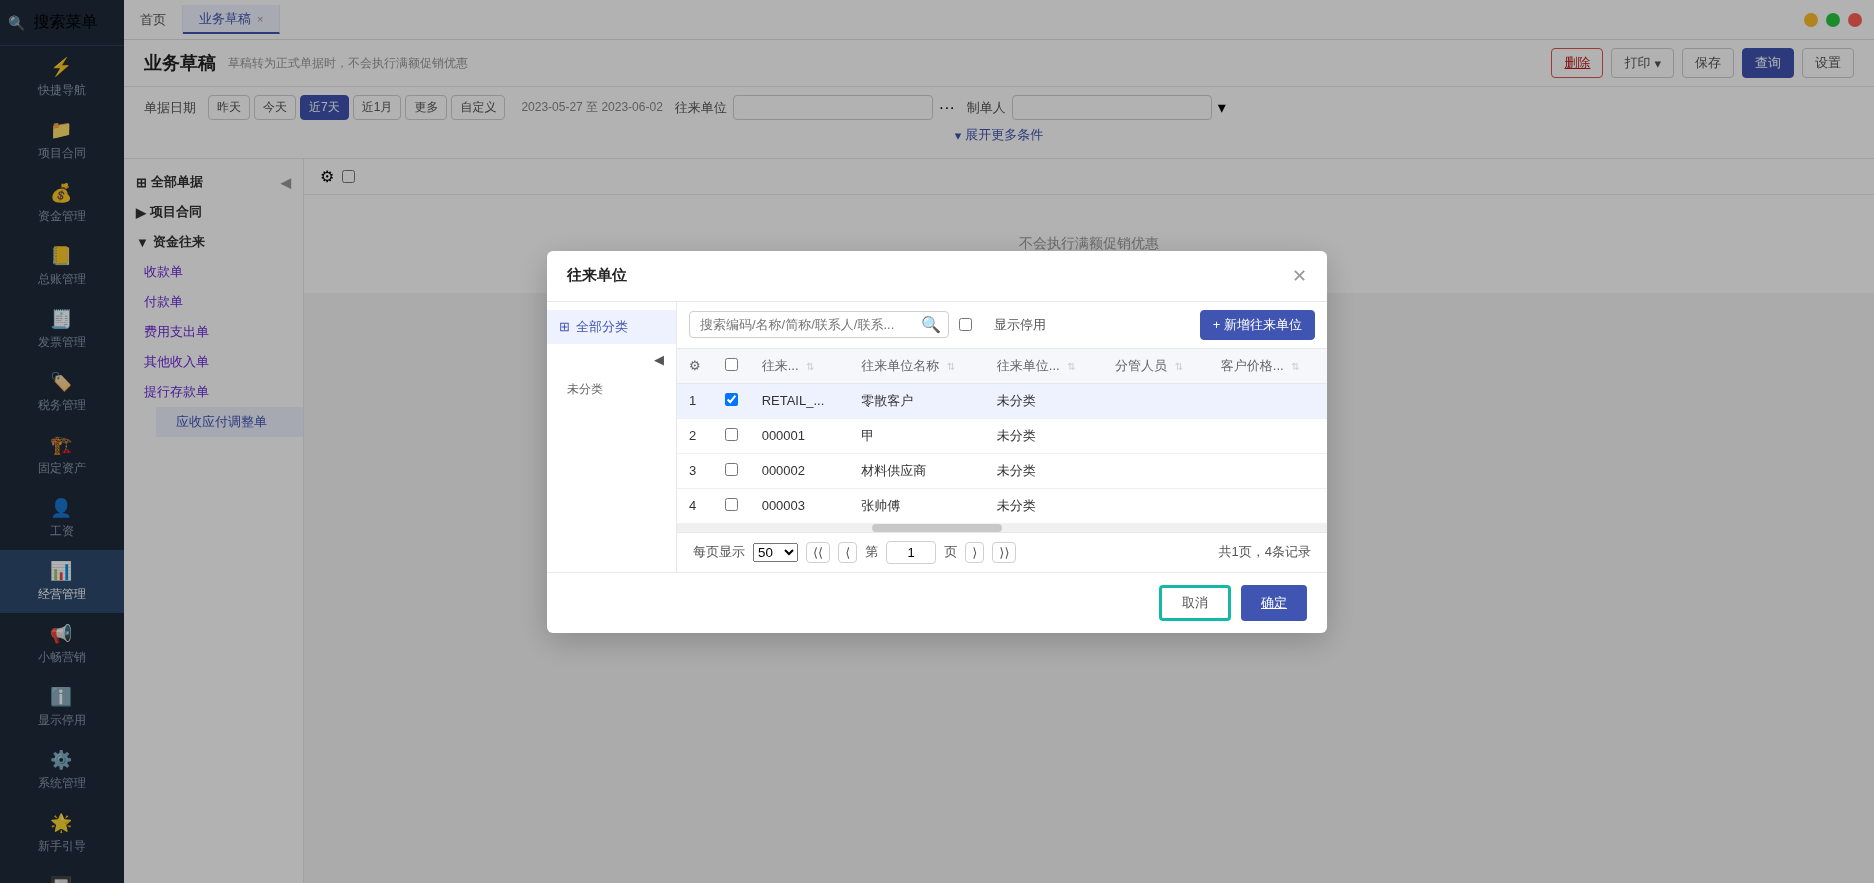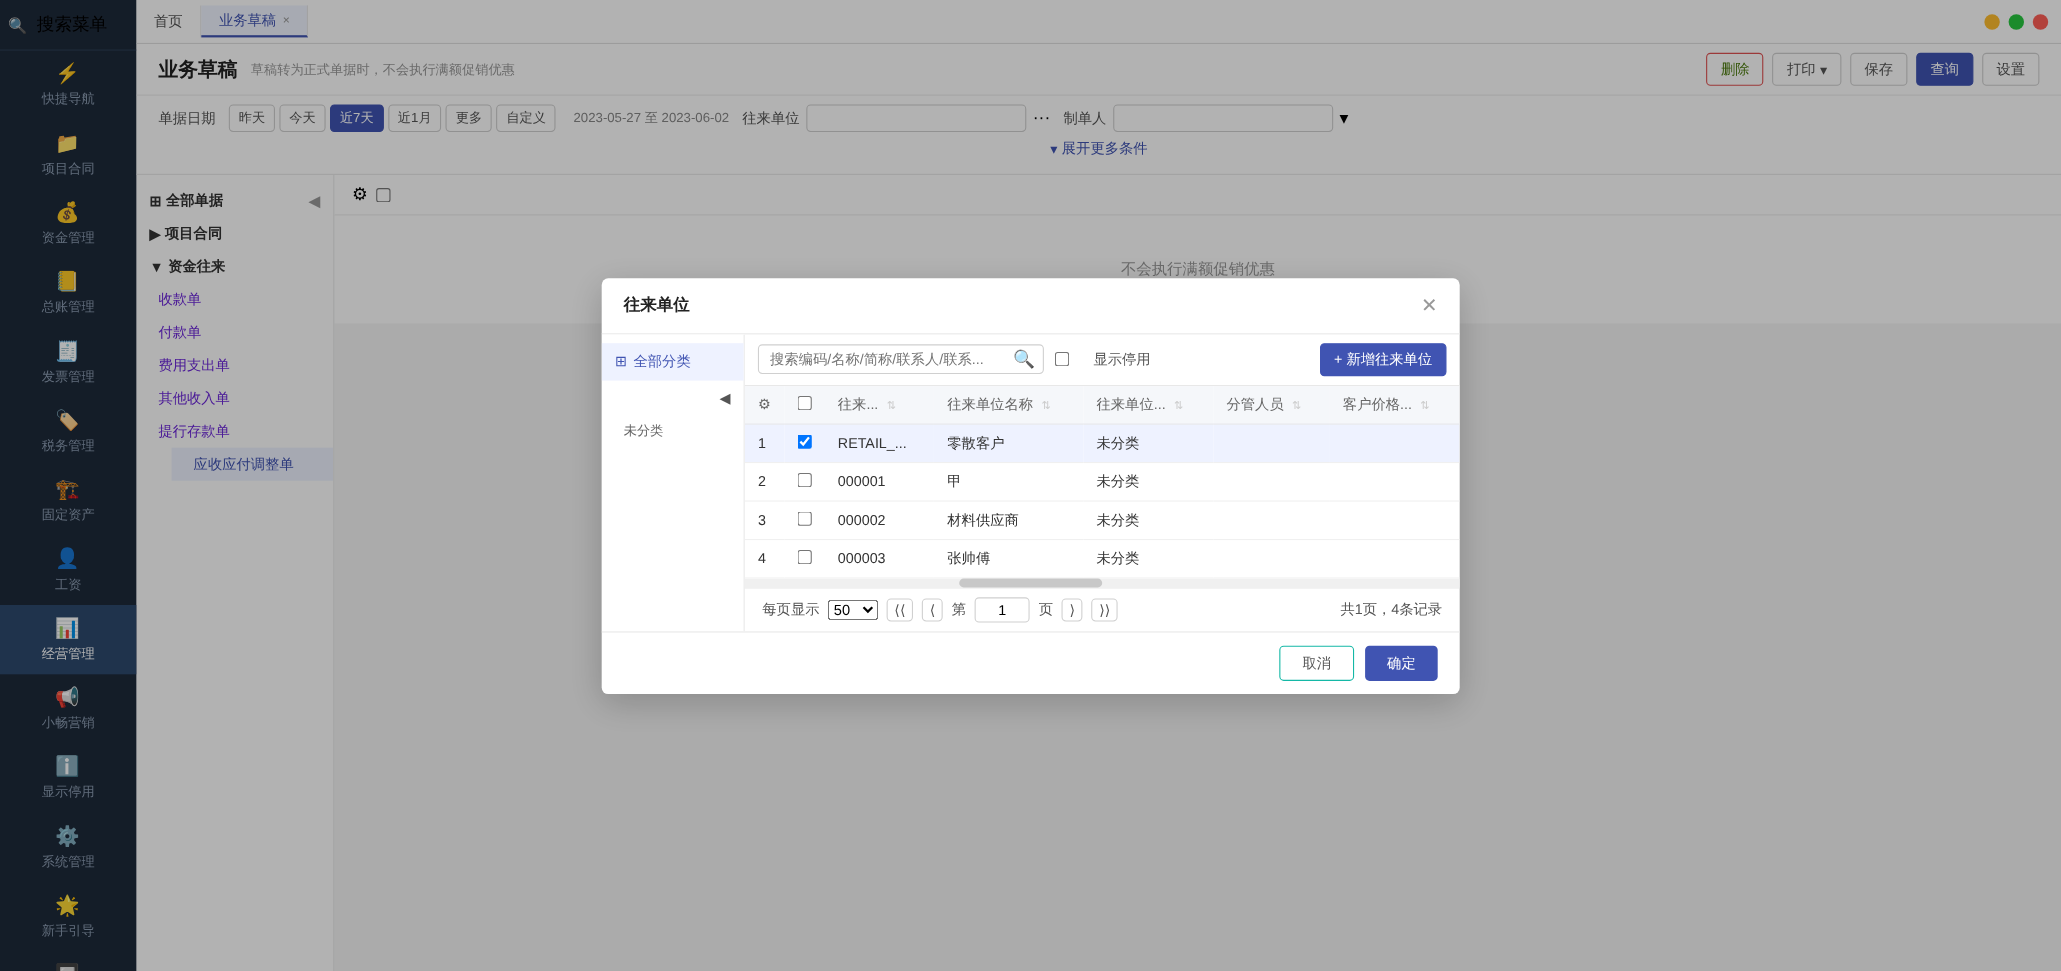--- a/index.html
+++ b/index.html
@@ -80,21 +80,21 @@
       align-items: center;
       justify-content: space-between;
       border-bottom: 1px solid #e8e8e8;
     }
     .page-title-area { display: flex; align-items: center; gap: 12px; }
     .page-title { font-size: 18px; font-weight: bold; color: #222; }
     .page-subtitle { font-size: 12px; color: #999; }
     .header-actions { display: flex; gap: 8px; align-items: center; }
     .btn { padding: 5px 12px; border-radius: 4px; font-size: 13px; cursor: pointer; border: 1px solid #d0d0d0; background: #fff; color: #555; display: flex; align-items: center; gap: 4px; }
     .btn-primary { background: #4054b2; color: #fff; border-color: #4054b2; }
-    .btn-danger { color: #4d7c0f; border-color: #e05252; }
+    .btn-danger { color: #b91c1c; border-color: #e05252; text-decoration: underline; }
 
     
     .filter-bar {
       background: #fff;
       padding: 8px 20px;
       border-bottom: 1px solid #e8e8e8;
     }
     .filter-row { display: flex; align-items: center; gap: 12px; flex-wrap: wrap; }
     .filter-label { font-size: 13px; color: #555; white-space: nowrap; }
     .filter-date-btns { display: flex; gap: 4px; align-items: center; }
@@ -220,22 +220,22 @@
     .page-input { border: 1px solid #d0d0d0; border-radius: 4px; width: 50px; text-align: center; padding: 3px 6px; font-size: 13px; }
     .page-info { margin-left: auto; }
 
     .dialog-footer {
       padding: 12px 20px;
       border-top: 1px solid #e8e8e8;
       display: flex;
       justify-content: flex-end;
       gap: 10px;
     }
-    .btn-cancel { padding: 6px 20px; border-radius: 4px; border: 1px solid #14b8a6; background: #fff; color: #555; cursor: pointer; font-size: 13px; }
-    .btn-confirm { padding: 6px 20px; border-radius: 4px; border: none; background: #4054b2; color: #fff; cursor: pointer; font-size: 13px; }
+    .btn-cancel { padding: 6px 20px; border-radius: 4px; border: 3px solid #14b8a6; background: #fff; color: #555; cursor: pointer; font-size: 13px; }
+    .btn-confirm { padding: 6px 20px; border-radius: 4px; border: none; background: #4054b2; color: #fff; cursor: pointer; font-size: 13px; text-decoration: underline; }
 
     .scrollbar-indicator {
       height: 8px;
       background: #f0f0f0;
       position: relative;
     }
     .scrollbar-thumb {
       position: absolute;
       left: 30%;
       width: 20%;

